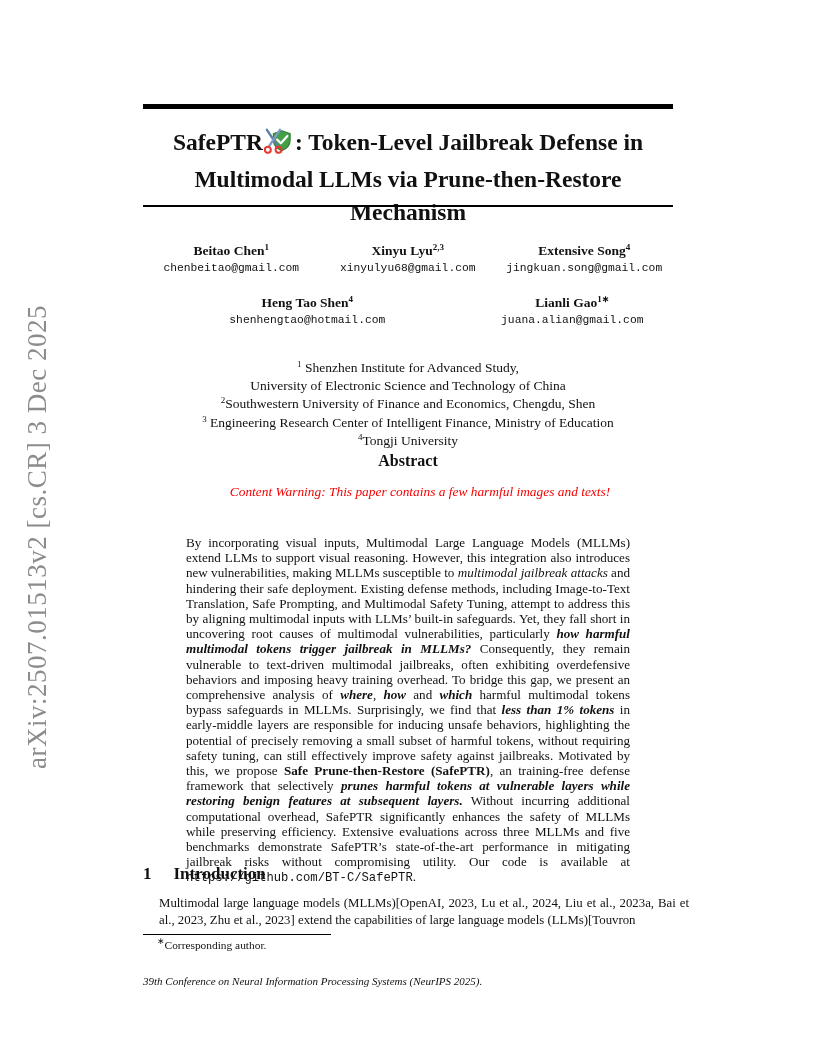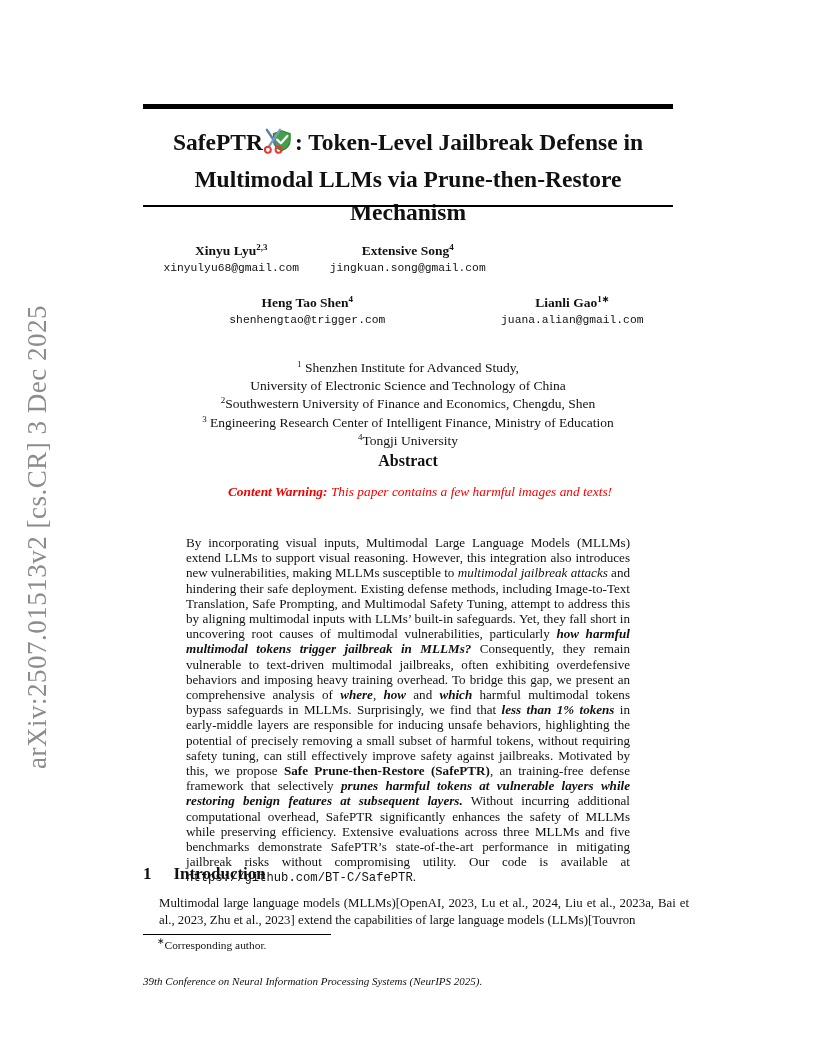--- a/index.html
+++ b/index.html
@@ -26,21 +26,21 @@
   .row2{top:295px;}
   .row2 .author-a{width:62%;}
   .row2 .author-b{width:38%;}
   .author{text-align:center;}
   .author .name{font-weight:bold;font-size:13.5px;}
   .author .email{font-family:"Liberation Mono", monospace;font-size:11.3px;margin-top:3px;}
   sup{font-size:9px;line-height:0;}
   .affiliations{position:absolute;left:0;top:347px;width:530px;text-align:center;font-size:13.5px;line-height:18.2px;margin-top:12px;}
   .abstract-heading{position:absolute;left:0;top:452px;width:530px;text-align:center;font-weight:bold;font-size:16px;}
   .content-warning{position:absolute;left:0;top:484px;width:530px;text-align:center;font-size:13.4px;font-style:italic;}
-  .cw-label{font-weight:bold;margin-left:24px;}
+  .cw-label{font-weight:normal;margin-left:24px;}
   .abstract-body{
     position:absolute;left:43px;top:503px;width:444px;
     font-size:13.1px;line-height:15.2px;text-align:justify;margin-top:32px;
   }
   .abstract-body .b{font-weight:bold;}
   .abstract-body .i{font-style:italic;}
   .abstract-body .mono{font-family:"Liberation Mono", monospace;font-size:12.2px;}
   .section-heading{position:absolute;left:0;top:864px;font-size:17px;font-weight:bold;}
   .section-heading .num{margin-right:22px;}
   .intro-para{position:absolute;left:16px;top:895px;width:530px;font-size:12.8px;line-height:16.5px;text-align:justify;}
@@ -75,33 +75,37 @@
         <circle cx="4" cy="23.5" r="3.2" fill="none" stroke="#e53935" stroke-width="2.2"></circle>
         <circle cx="15.5" cy="23.5" r="3.2" fill="none" stroke="#e53935" stroke-width="2.2"></circle>
       </svg></span><span>: Token-Level Jailbreak Defense in</span><br>
       <span>Multimodal LLMs via Prune-then-Restore Mechanism</span>
     </div>
 
     <div class="rule-thin" style="top:205px;"></div>
 
     <div class="authors-row row1">
       <div class="author">
+        <div class="name"><span>Beitao Chen</span><sup>1</sup></div>
+        <div class="email">chenbeitao@gmail.com</div>
+      </div>
+      <div class="author">
         <div class="name"><span>Xinyu Lyu</span><sup>2,3</sup></div>
         <div class="email">xinyulyu68@gmail.com</div>
       </div>
       <div class="author">
         <div class="name"><span>Extensive Song</span><sup>4</sup></div>
         <div class="email">jingkuan.song@gmail.com</div>
       </div>
     </div>
 
     <div class="authors-row row2">
       <div class="author author-a">
         <div class="name"><span>Heng Tao Shen</span><sup>4</sup></div>
-        <div class="email">shenhengtao@trigger.com</div>
+        <div class="email">shenhengtao@hotmail.com</div>
       </div>
       <div class="author author-b">
         <div class="name"><span>Lianli Gao</span><sup>1∗</sup></div>
         <div class="email">juana.alian@gmail.com</div>
       </div>
     </div>
 
     <div class="affiliations">
       <div><sup>1</sup><span> Shenzhen Institute for Advanced Study,</span></div>
       <div><span>University of Electronic Science and Technology of China</span></div>

